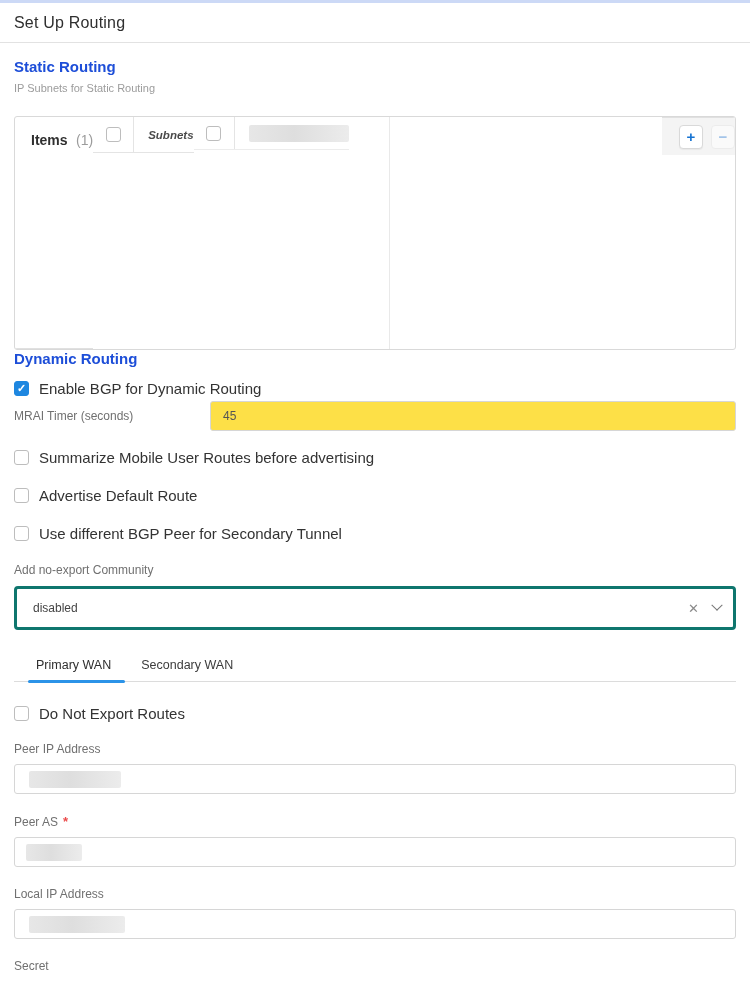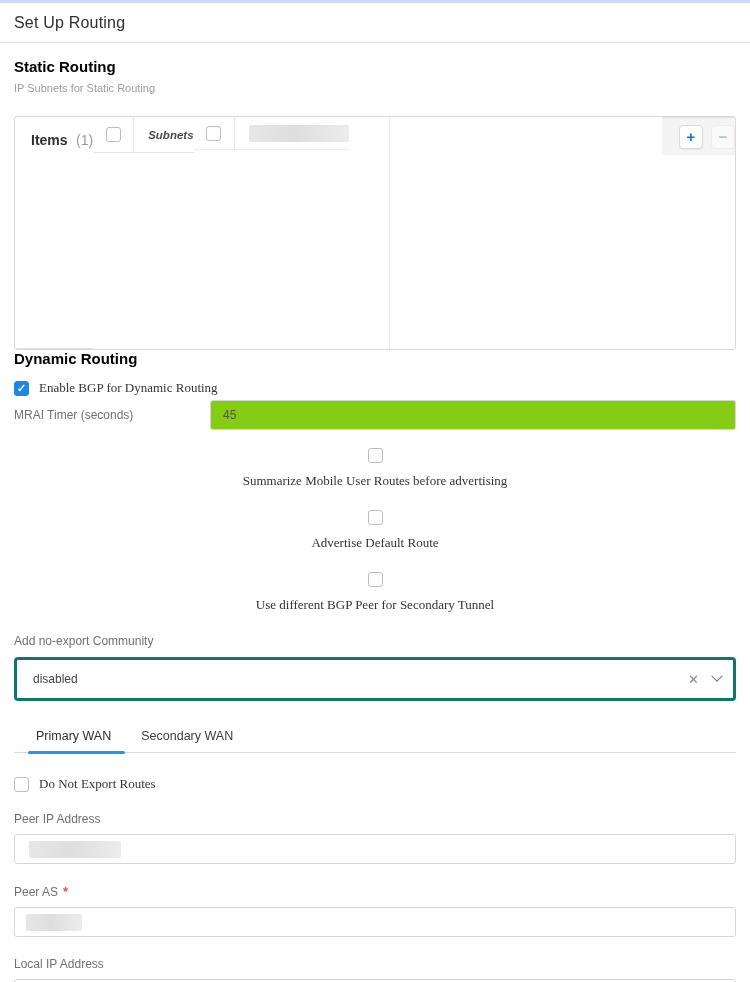--- a/index.html
+++ b/index.html
@@ -2,21 +2,21 @@
 <html><head>
 <meta charset="utf-8">
 <style>
   * { margin:0; padding:0; box-sizing:border-box; }
   html,body { width:750px; height:982px; background:#fff; overflow:hidden;
               font-family:"Liberation Sans", sans-serif; color:#3a3a3a; }
   .top-strip { height:3px; background:#ccd9f6; }
   .page-header { padding:11px 14px 10px 14px; border-bottom:1px solid #e2e2e2; }
   .page-header h1 { font-size:16px; font-weight:400; color:#2f2f2f; letter-spacing:.2px; }
   .content { padding:0 14px; }
-  .section-h { font-size:15px; font-weight:700; color:#000000; }
+  .section-h { font-size:15px; font-weight:700; color:#1d4ed8; }
   .h-static { margin-top:15px; }
   .sub-label { margin-top:7px; font-size:11px; color:#9c9c9c; }
 
   
   .card { margin-top:22px; border:1px solid #d9d9d9; border-radius:3px; height:234px;
           display:flex; flex-direction:row; overflow:hidden; }
   .card-head { padding:14px 0 13px 16px; border-bottom:1px solid #e0e0e0; }
   .card-head .t { font-size:14px; font-weight:700; color:#2f2f2f; }
   .card-head .c { font-size:14px; color:#9c9c9c; margin-left:4px; }
   .trow { display:flex; align-items:stretch; }
@@ -36,34 +36,34 @@
              box-shadow:0 1px 1px rgba(0,0,0,.05); }
   .btn-remove { background:#fafafa; border:1px solid #ececec; color:#9fc2e8; }
 
   
   .cb-row { display:flex; align-items:center; gap:10px; }
   .cb { width:15px; height:15px; min-width:15px; border:1px solid #bdbdbd; border-radius:3px;
         background:#fff; display:flex; align-items:center; justify-content:center; cursor:pointer; }
   .cb.checked { background:#1e87e0; border-color:#1e87e0; }
   .cb .ck { font-size:11px; line-height:1; color:#fff; font-weight:700; display:none; }
   .cb.checked .ck { display:block; }
-  .cb-label { font-size:13px; color:#333;font-family:Liberation Serif, serif; }
+  .cb-label { font-size:15px; color:#333; }
 
   
   .dyn-h { }
   .row-enable { margin-top:13px; }
   .mrai-row { margin-top:4px; display:flex; align-items:center; }
   .mrai-row .flabel { width:196px; }
   .flabel { font-size:12px; color:#707070; }
-  .txt-input { height:30px; border:1px solid #d6d6d6; border-radius:3px; background:#84cc16;
+  .txt-input { height:30px; border:1px solid #d6d6d6; border-radius:3px; background:#fde047;
                width:100%; font-size:12px; color:#555; padding:5px 12px;
                font-family:"Liberation Sans", sans-serif; outline:none; }
   .mrai-row .txt-input { flex:1; }
   .cb-stack { margin-top:18px; }
-  .cb-stack .cb-row { margin-bottom:21px;flex-direction:column; }
+  .cb-stack .cb-row { margin-bottom:21px; }
 
   .sel-label { margin-top:8px; }
   .select-box { margin-top:9px; height:44px; border:3px solid #0f766e; border-radius:4px;
                 display:flex; align-items:center; padding:0 12px 0 16px; cursor:pointer;justify-content:flex-end; }
   .select-box .val { flex:1; font-size:12px; color:#444; }
   .icon-x { font-size:13px; color:#8a8a8a; padding:0 10px; cursor:pointer; }
   .chev { width:8px; height:8px; border-right:1.6px solid #777; border-bottom:1.6px solid #777;
           transform:rotate(45deg) translate(-2px,-2px); margin-left:4px; cursor:pointer; }
 
   

